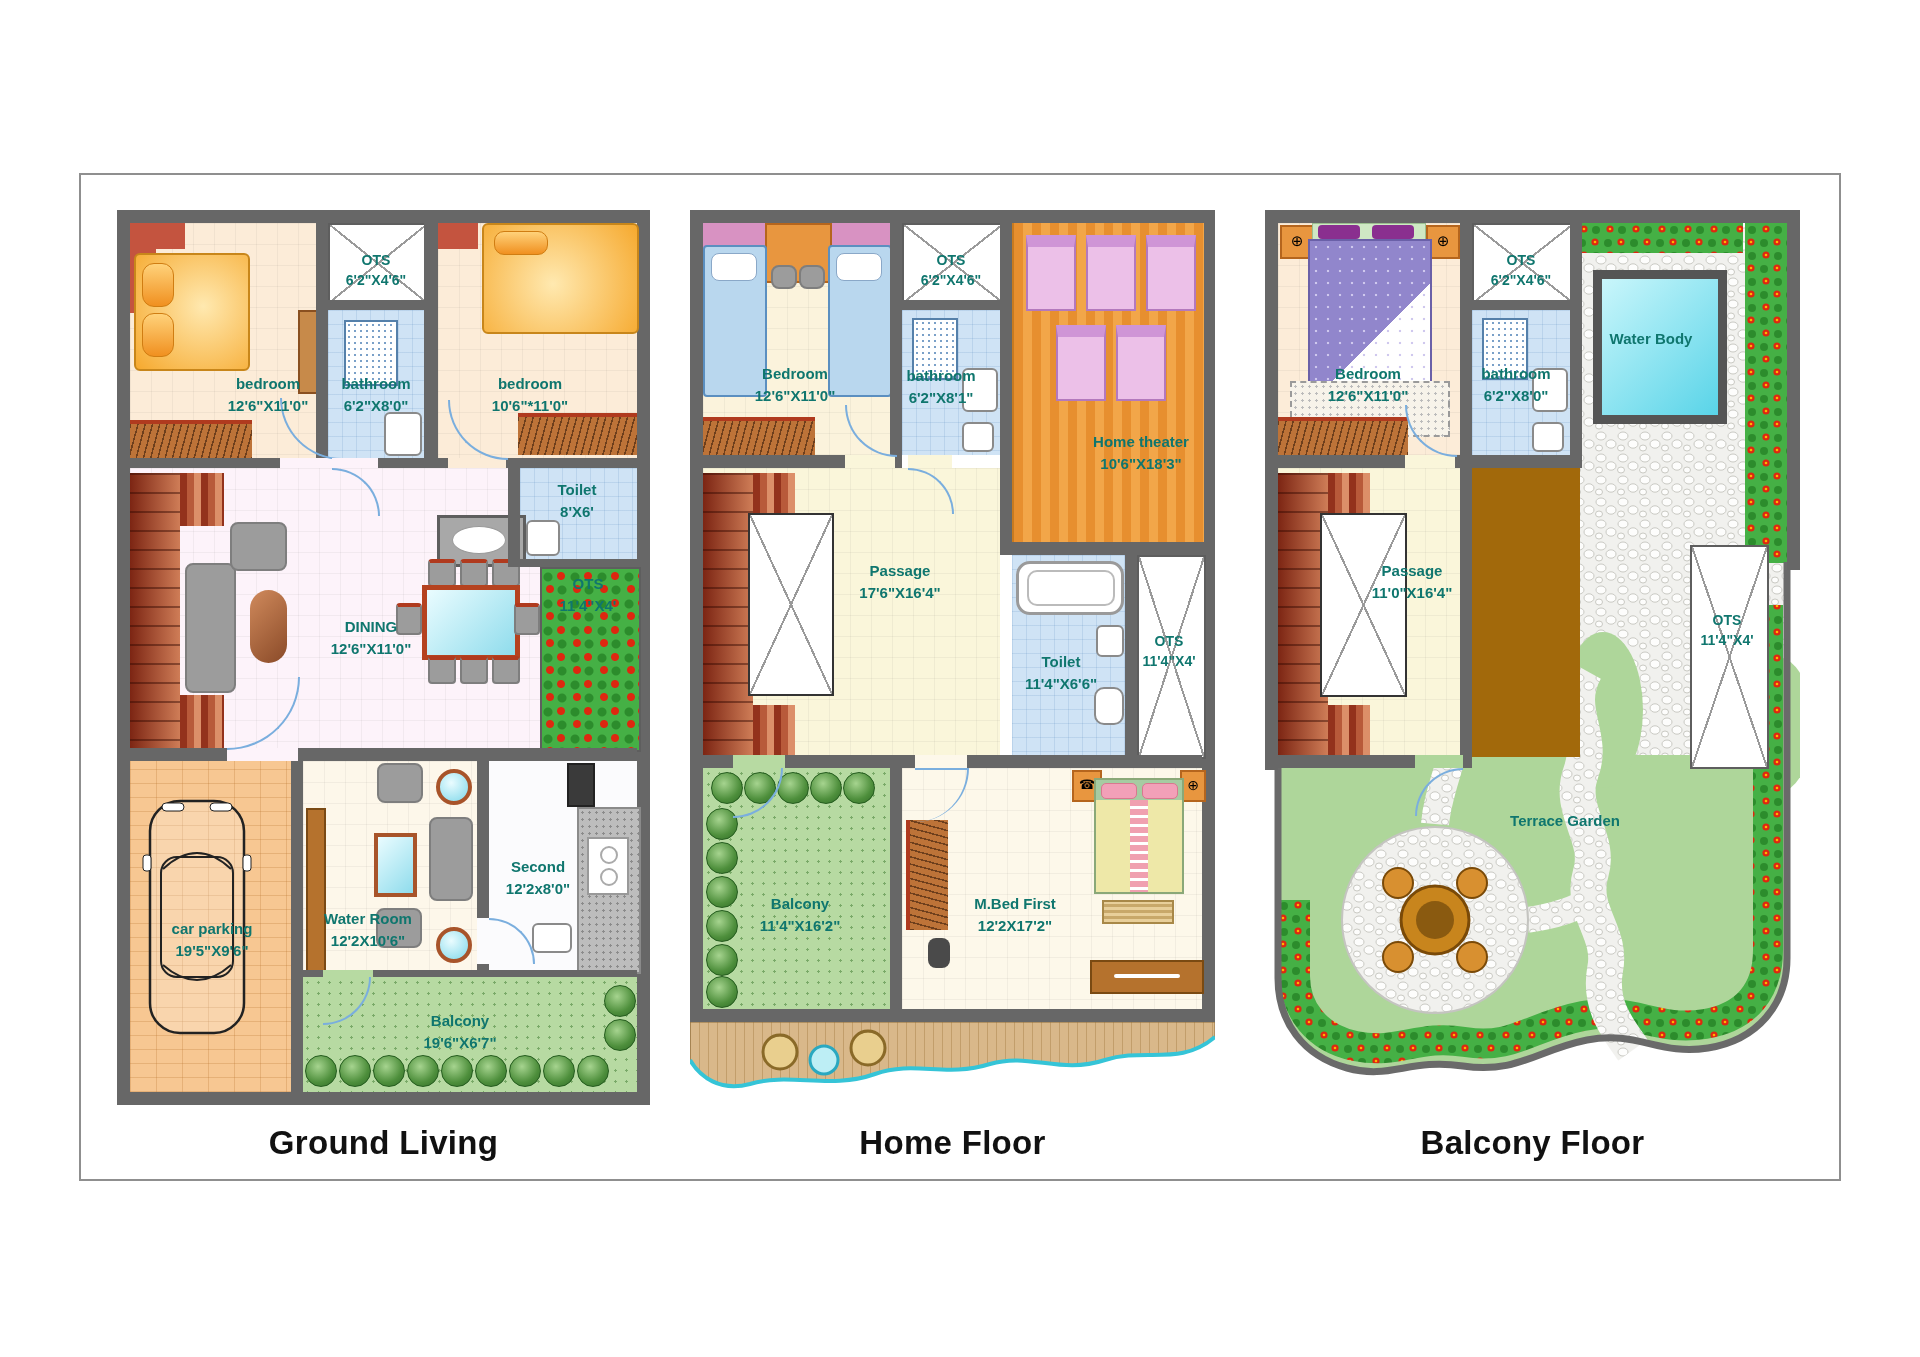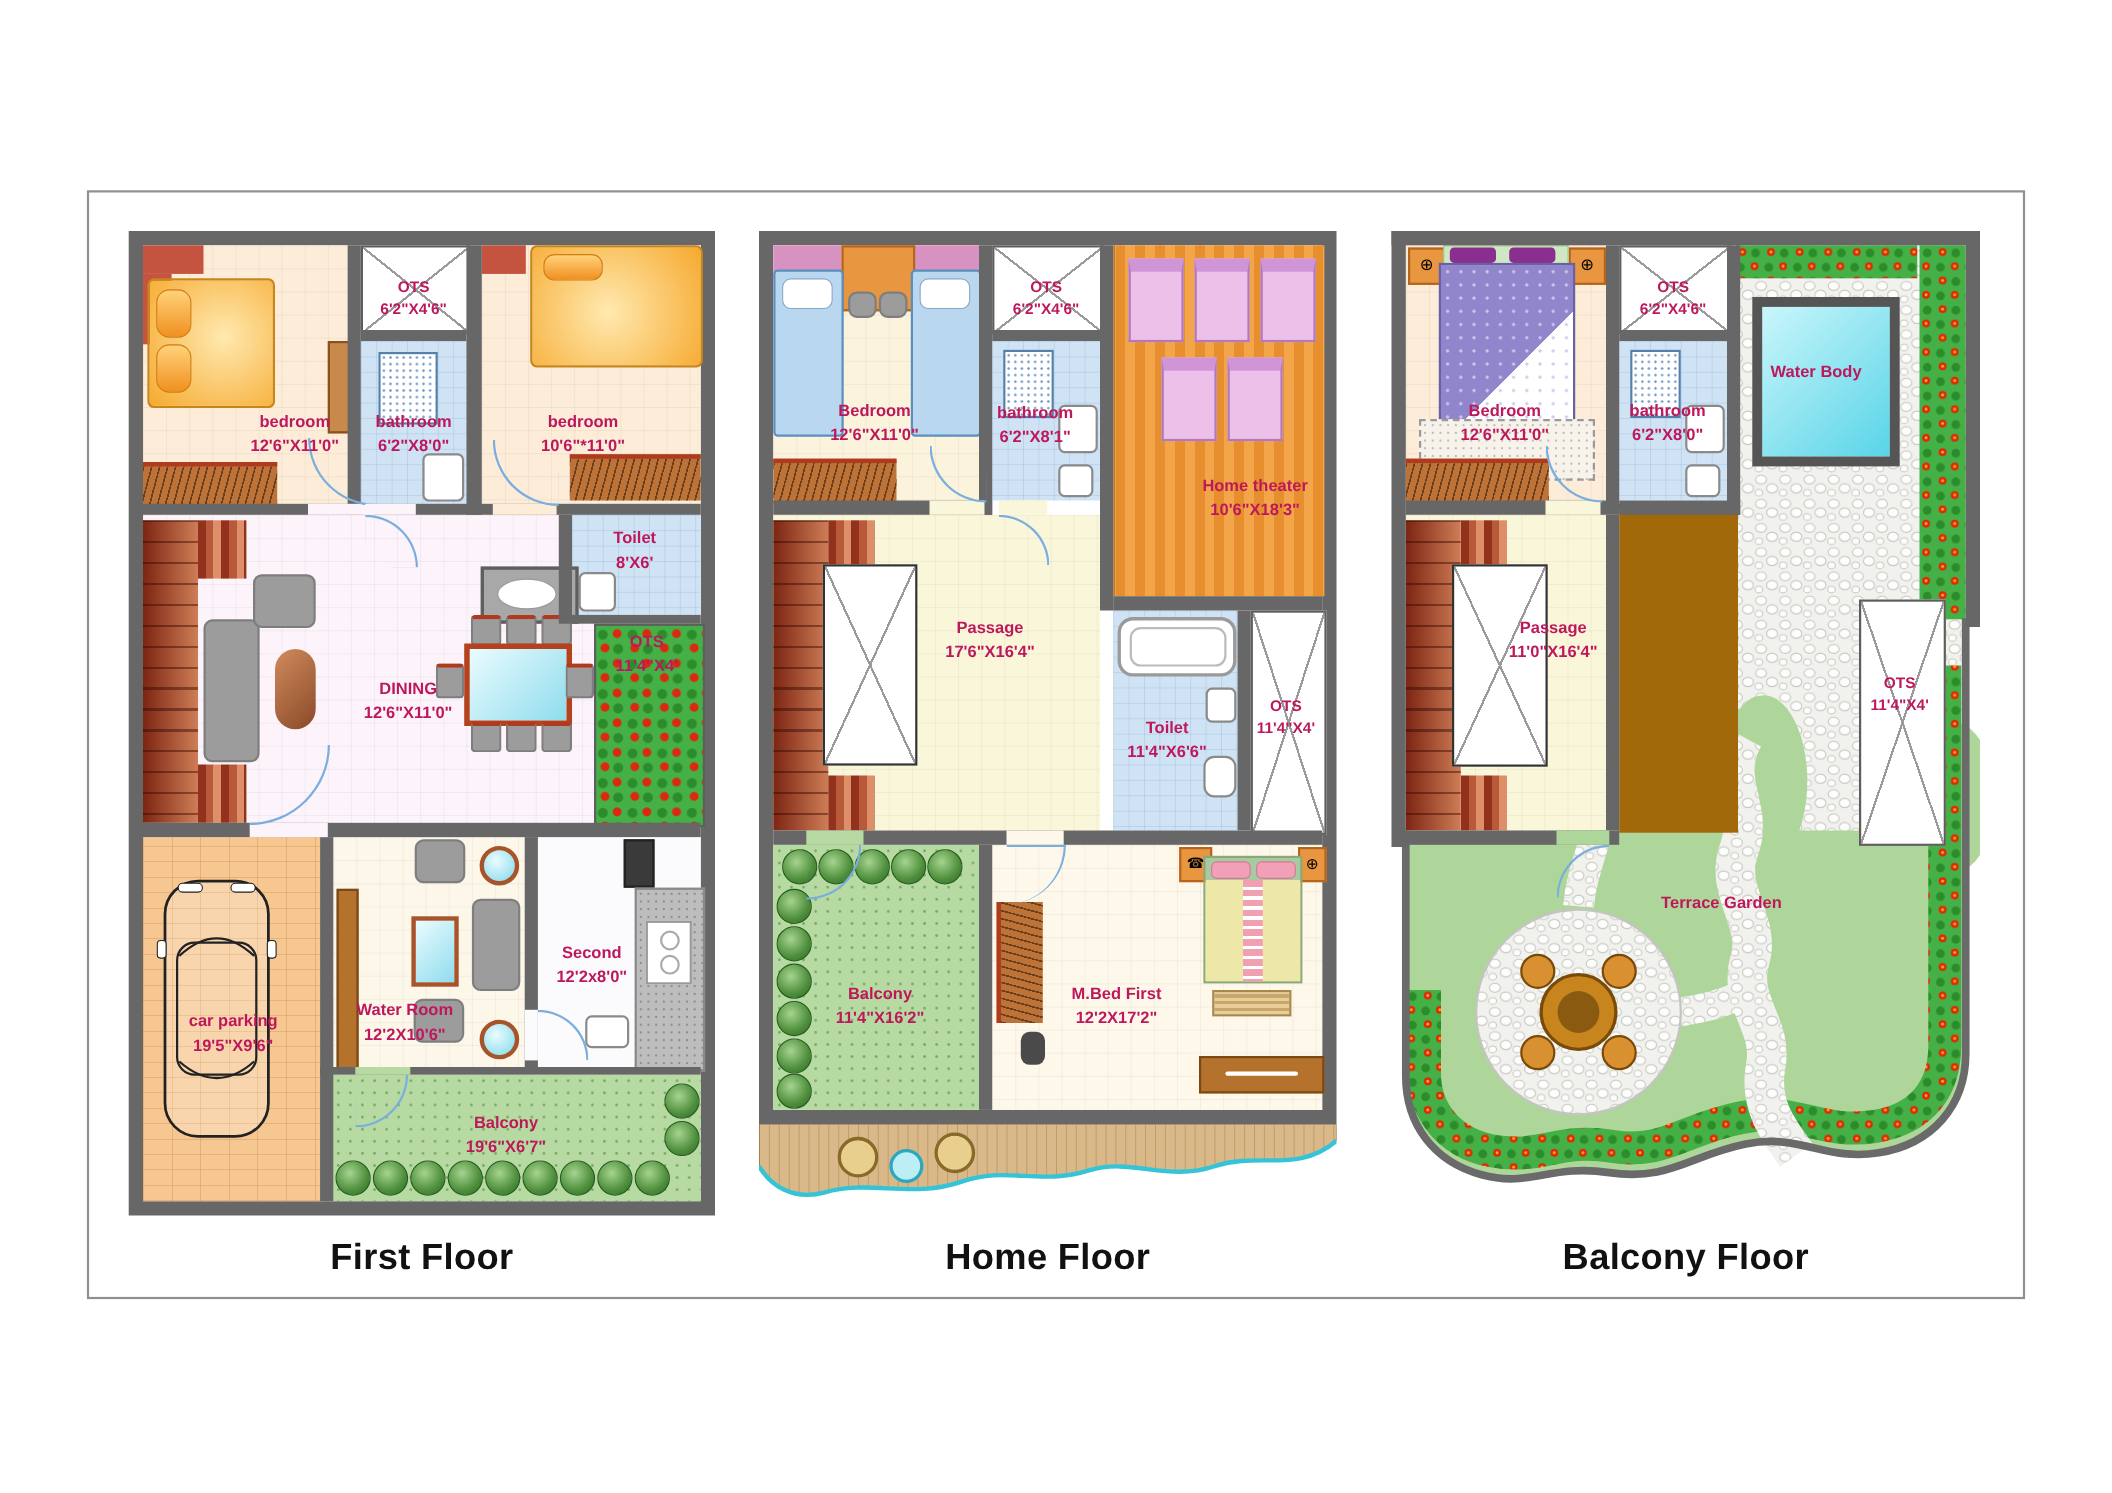--- a/index.html
+++ b/index.html
@@ -7,21 +7,21 @@
        font-family:"Liberation Sans",sans-serif;overflow:hidden;}
   .abs{position:absolute;}
   .frame{position:absolute;border:2px solid #8f8f8f;background:#fff;}
   .plan{position:absolute;background:#fff;}
   .bordered{border:13px solid #676767;}
   .wall{position:absolute;background:#676767;z-index:3;}
   .room{position:absolute;}
   .grid{background-image:linear-gradient(rgba(0,0,0,.045) 1px,transparent 1px),
         linear-gradient(90deg,rgba(0,0,0,.045) 1px,transparent 1px);background-size:21px 21px;}
   .rlabel{position:absolute;z-index:6;font-weight:bold;font-size:15px;line-height:22px;
-          color:#be185d;text-align:center;white-space:nowrap;transform:translateX(-50%);}
+          color:#0f766e;text-align:center;white-space:nowrap;transform:translateX(-50%);}
   .title{position:absolute;z-index:6;font-size:33px;font-weight:bold;color:#111;
          text-align:center;letter-spacing:.3px;}
   .xbox{position:absolute;background-color:#fff;border:2px solid #5e5e5e;z-index:2;
     background-image:
       linear-gradient(to top right,transparent calc(50% - 1px),#9a9a9a calc(50% - 1px),#9a9a9a calc(50% + 1px),transparent calc(50% + 1px)),
       linear-gradient(to bottom right,transparent calc(50% - 1px),#9a9a9a calc(50% - 1px),#9a9a9a calc(50% + 1px),transparent calc(50% + 1px));}
   .door{position:absolute;border:2px solid #7aaede;background:transparent;z-index:4;}
   .d-bl{border-top:none;border-right:none;border-bottom-left-radius:100%;}
   .d-br{border-top:none;border-left:none;border-bottom-right-radius:100%;}
   .d-tr{border-bottom:none;border-left:none;border-top-right-radius:100%;}
@@ -237,21 +237,21 @@
     <div class="shrub" style="left:252px;top:78px;width:30px;height:30px;"></div>
     <div class="shrub" style="left:286px;top:78px;width:30px;height:30px;"></div>
     <div class="shrub" style="left:313px;top:8px;width:30px;height:30px;"></div>
     <div class="shrub" style="left:313px;top:42px;width:30px;height:30px;"></div>
   </div>
   <div class="rlabel" style="left:330px;top:787px;">
     <div>Balcony</div>
     <div>19'6"X6'7"</div>
   </div>
 </div>
-<div class="title" style="left:117px;top:1124px;width:533px;">First Floor</div>
+<div class="title" style="left:117px;top:1124px;width:533px;">Ground Living</div>
 
 <div class="plan bordered" style="left:690px;top:210px;width:499px;height:786px;">
 
   <div class="room grid" style="left:0;top:245px;width:297px;height:287px;background-color:#faf6da;"></div>
 
   <div class="room grid" style="left:0;top:0;width:187px;height:232px;background-color:#fbf3dc;">
     <div class="abs" style="left:0;top:0;width:62px;height:30px;background:#d892c2;z-index:2;"></div>
     <div class="abs" style="left:125px;top:0;width:62px;height:30px;background:#d892c2;z-index:2;"></div>
     <div class="abs" style="left:62px;top:0;width:63px;height:56px;background:#e8963f;border:2px solid #b5651d;z-index:2;"></div>
     <div class="sofa" style="left:68px;top:42px;width:22px;height:20px;"></div>

